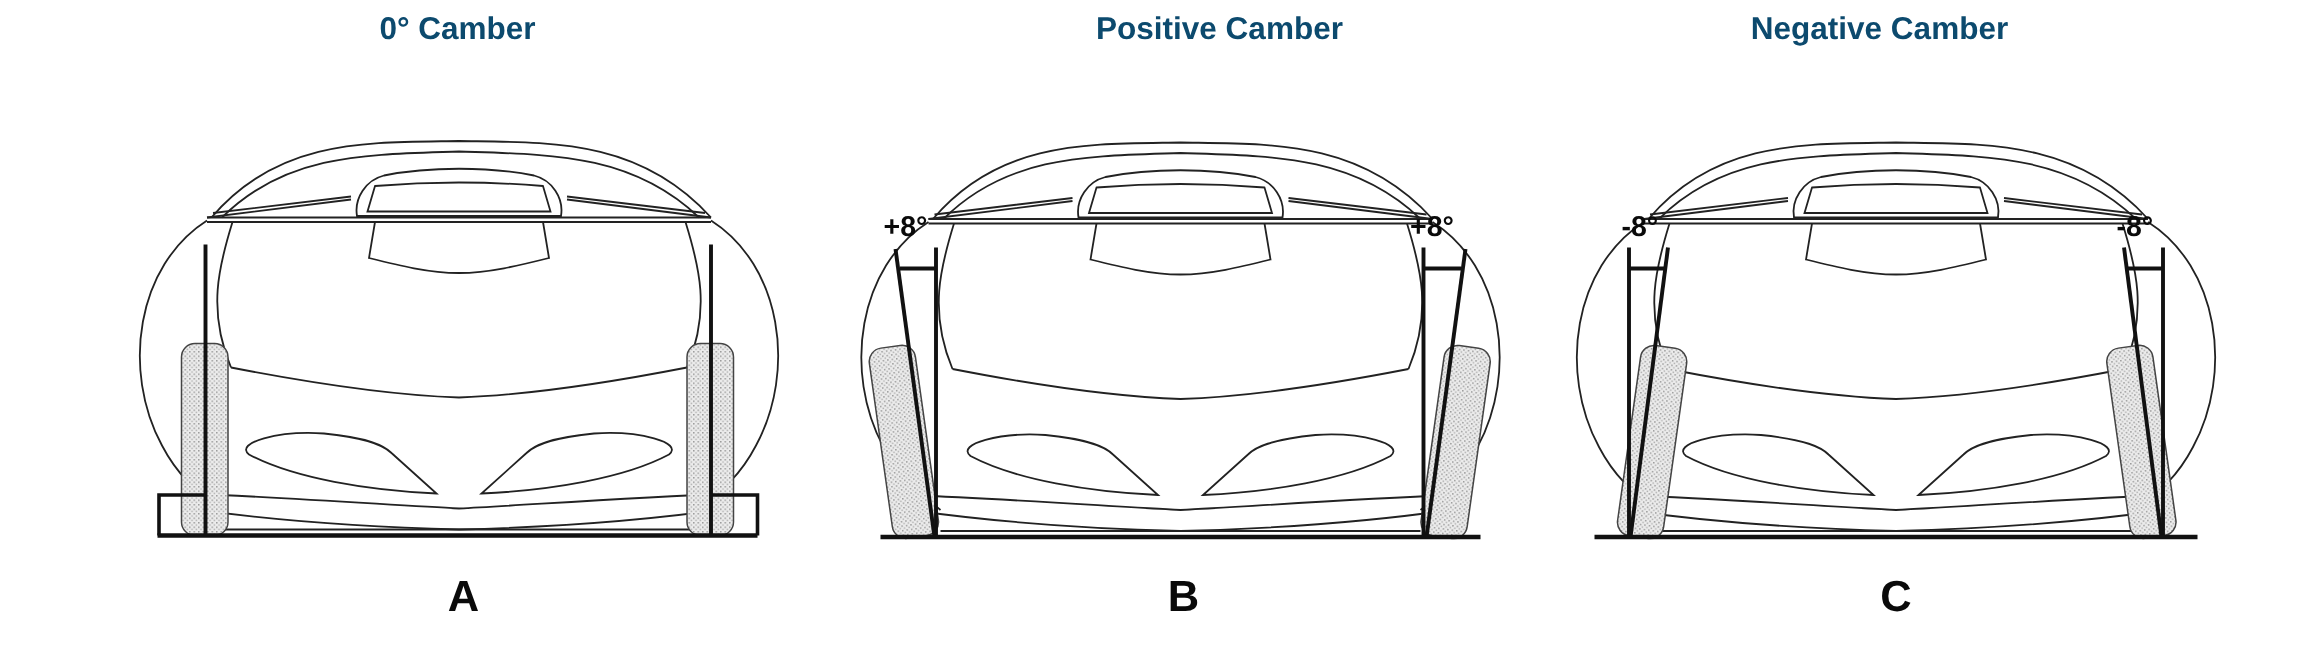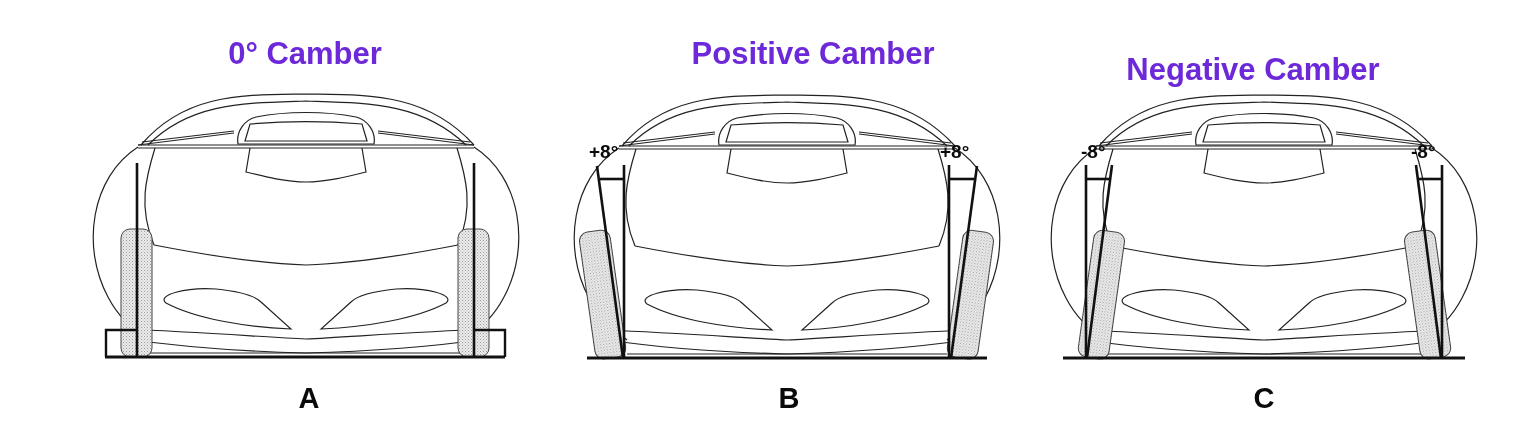--- a/index.html
+++ b/index.html
@@ -1,20 +1,20 @@
 <!DOCTYPE html>
 <html><head>
 <meta charset="utf-8">
 <style>
   html, body { margin: 0; padding: 0; background: #ffffff; }
   body { width: 1536px; height: 431px; position: relative; overflow: hidden; }
   .panel-title {
-    position: absolute; top: 36px;
+    position: absolute; top: 8px;
     font-family: "Liberation Sans", sans-serif; font-weight: bold;
-    font-size: 31px; color: #6d28d9; letter-spacing: 0px; white-space: nowrap;
+    font-size: 21px; color: #0c4a6e; letter-spacing: 0px; white-space: nowrap;
     transform: translateX(-50%);
   }
   .panel-letter {
     position: absolute; top: 382px;
     font-family: "Liberation Sans", sans-serif; font-weight: bold;
     font-size: 29px; color: #0a0a0a; transform: translateX(-50%);
   }
   .angle-label {
     position: absolute;
     font-family: "Liberation Sans", sans-serif; font-weight: bold;
@@ -120,21 +120,21 @@
 
     <line x1="-178" y1="-179" x2="-154" y2="-179" stroke="#111" stroke-width="2.6"></line>
     <line x1="154" y1="-179" x2="178" y2="-179" stroke="#111" stroke-width="2.6"></line>
 
     <line x1="-201" y1="0" x2="201" y2="0" stroke="#111" stroke-width="3"></line>
   </g>
 </svg>
 
 <div class="panel-title" style="left:305px;">0° Camber</div>
 <div class="panel-title" style="left:773px;margin-left:40px;">Positive Camber</div>
-<div class="panel-title" style="left:1253px;margin-top:16px;">Negative Camber</div>
+<div class="panel-title" style="left:1253px;">Negative Camber</div>
 
 <div class="angle-label" style="left:589px; top:141px;">+8°</div>
 <div class="angle-label" style="left:940px; top:141px;">+8°</div>
 <div class="angle-label" style="left:1081px; top:141px;">-8°</div>
 <div class="angle-label" style="left:1411px; top:141px;">-8°</div>
 
 <div class="panel-letter" style="left:309px;">A</div>
 <div class="panel-letter" style="left:789px;">B</div>
 <div class="panel-letter" style="left:1264px;">C</div>
 

